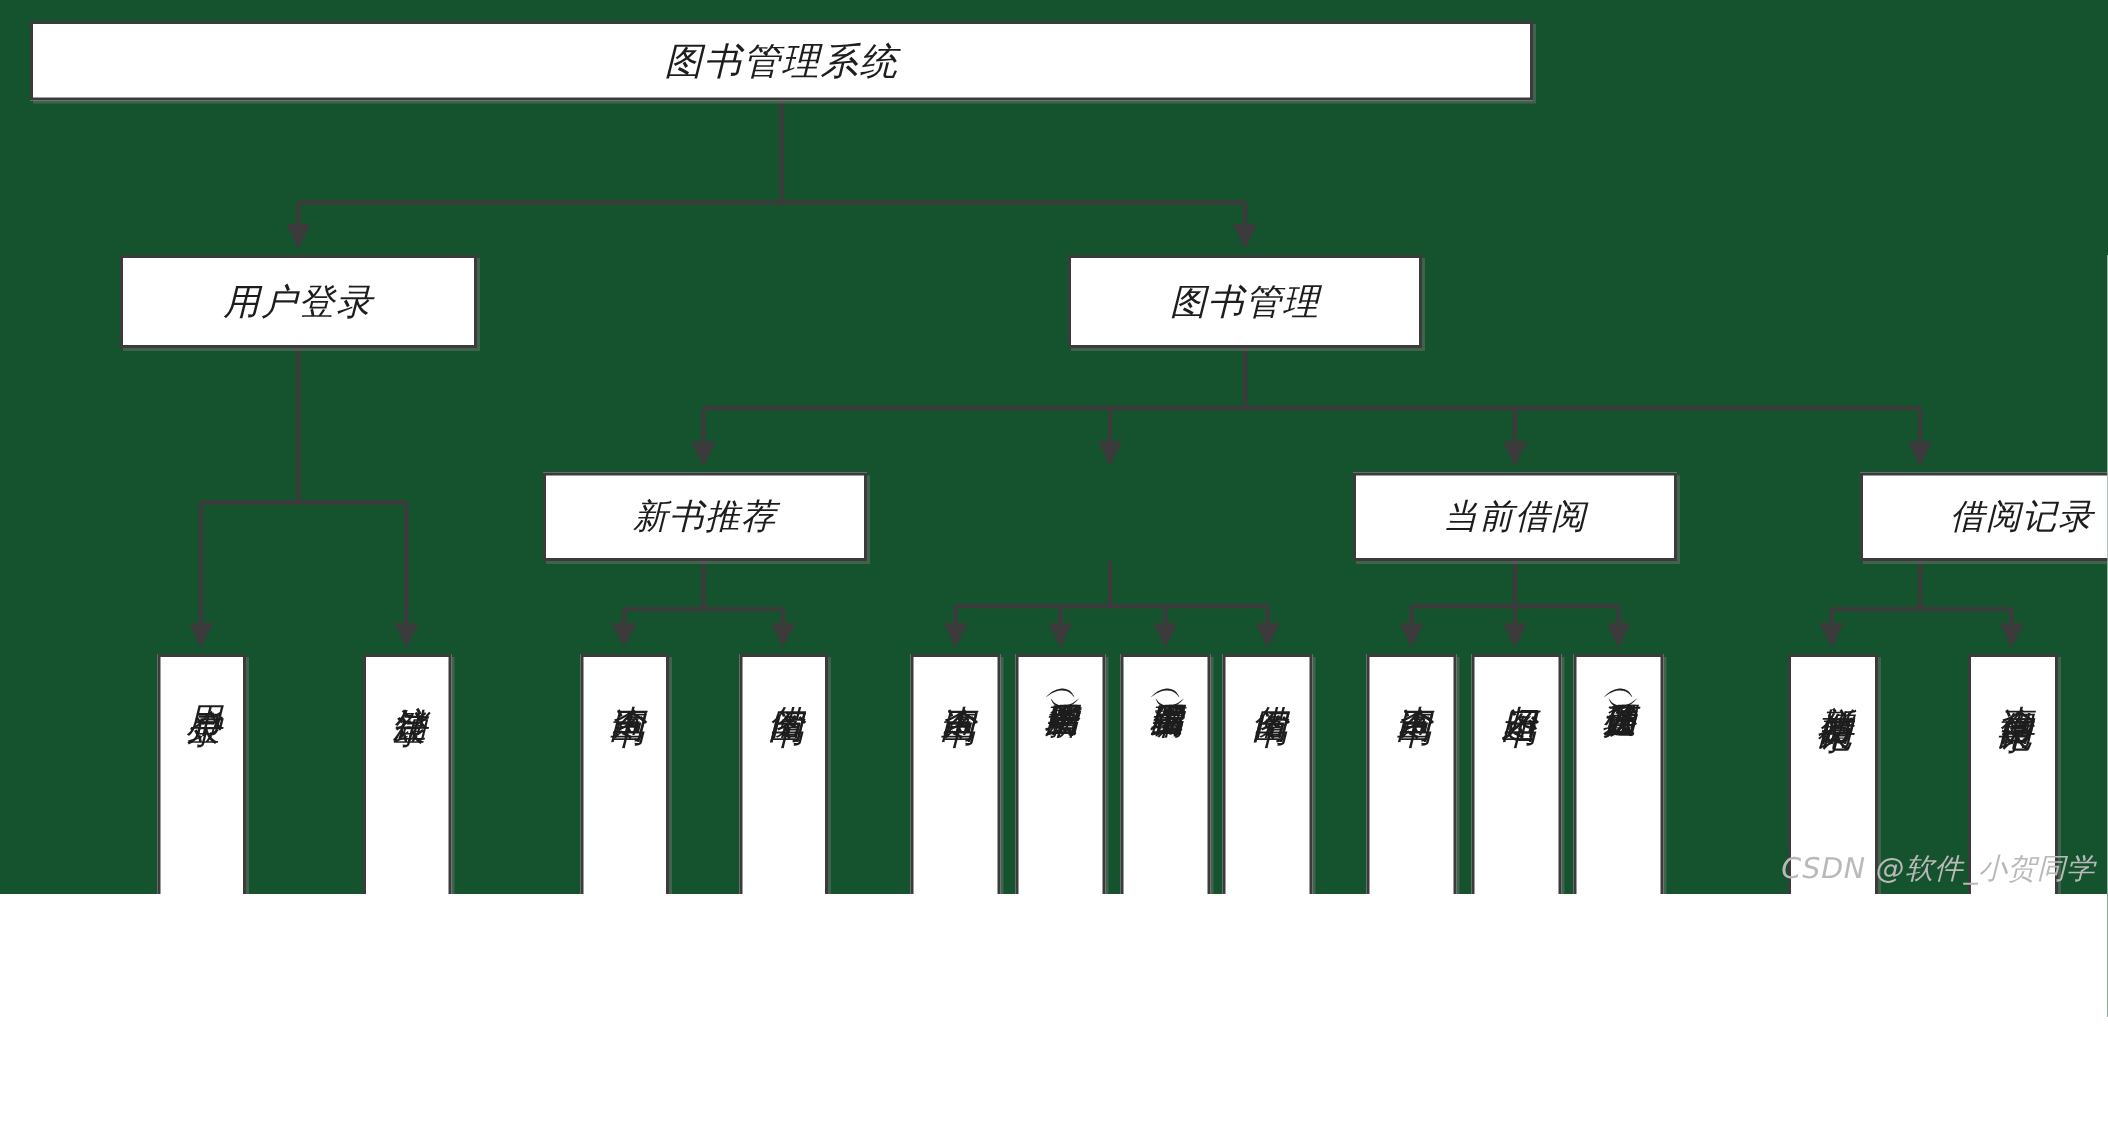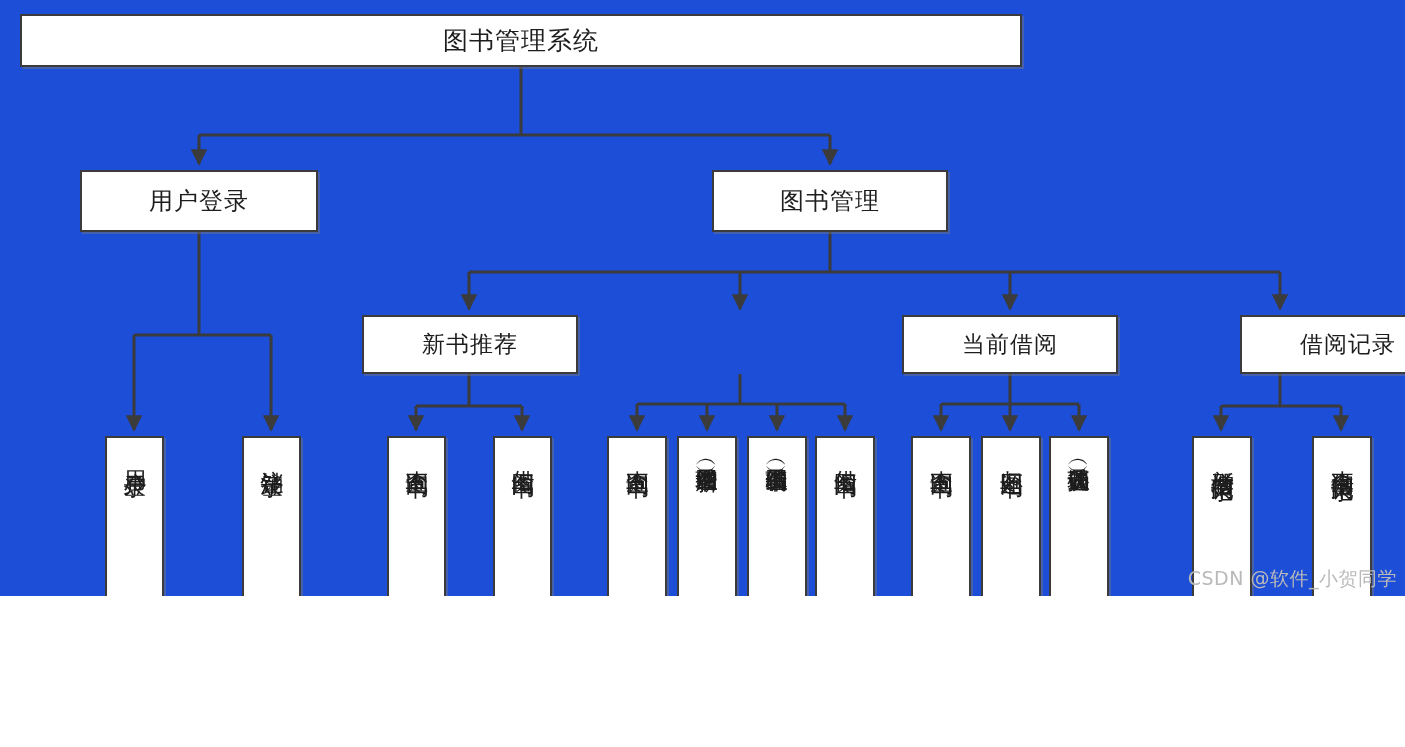--- a/index.html
+++ b/index.html
@@ -8,22 +8,23 @@
     padding: 0;
     background: #ffffff;
   }
   body {
     font-family: "DejaVu Sans", "Liberation Sans", sans-serif;
   }
   #diagram-root {
     position: relative;
     width: 1405px;
     height: 596px;
-    background: #1d4ed8;
+    background: #14532d;
     overflow: hidden;
+    font-style: italic;
   }
   #edge-layer {
     position: absolute;
     left: 0;
     top: 0;
     width: 1405px;
     height: 747px;
     pointer-events: none;
   }
   .node {

